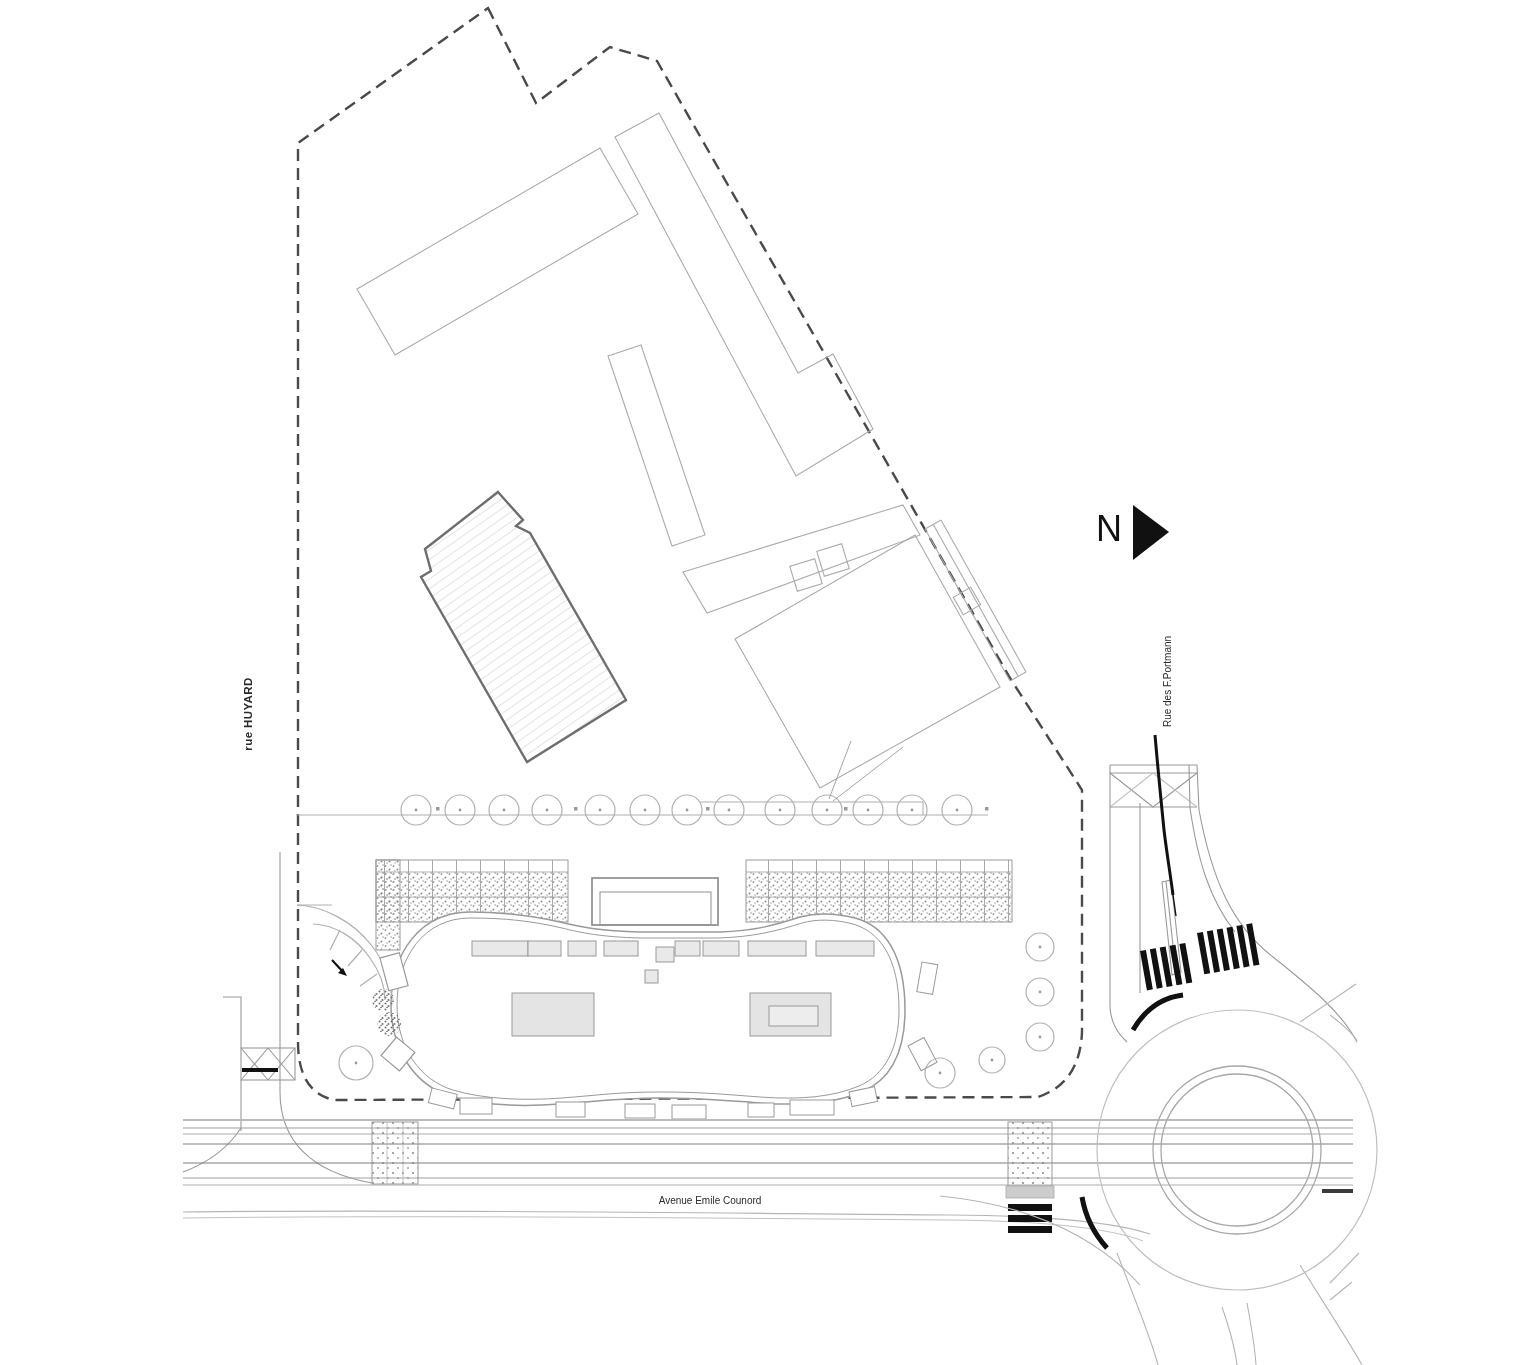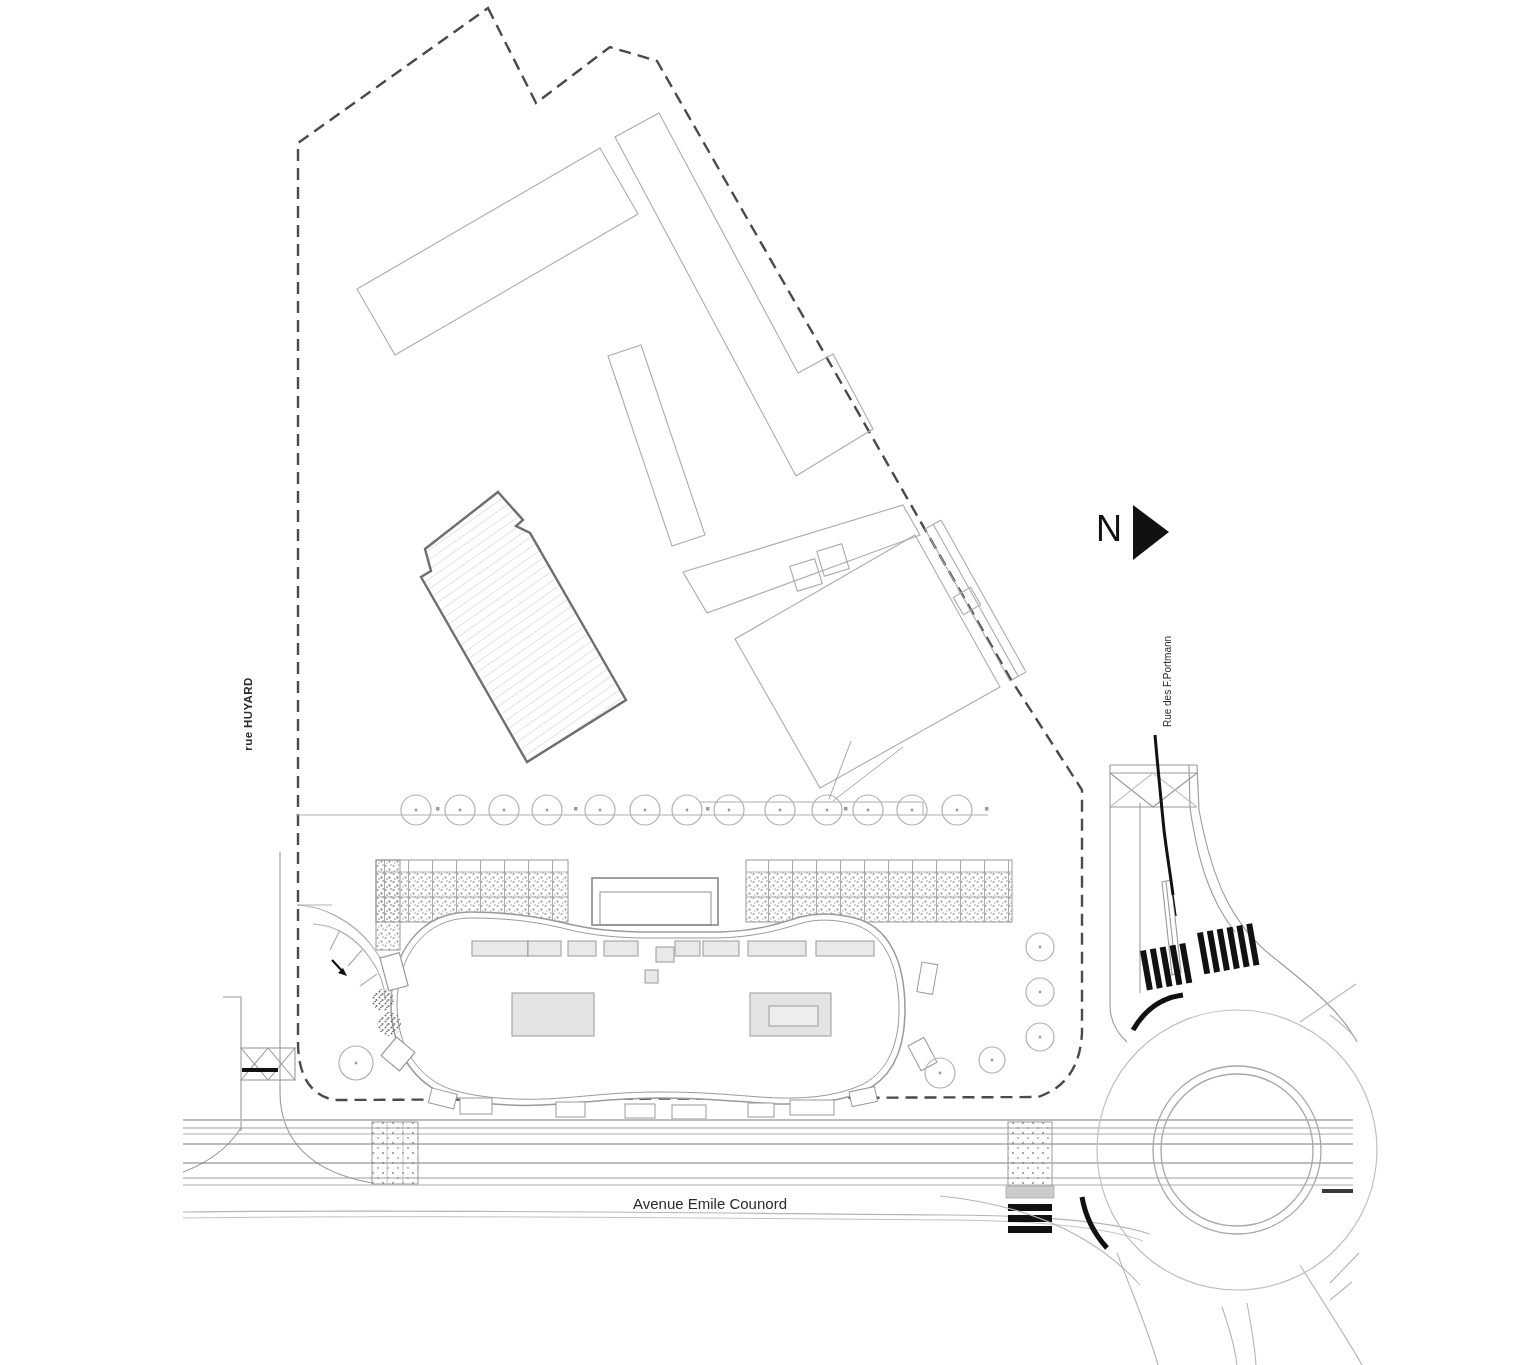--- a/index.html
+++ b/index.html
@@ -3,21 +3,21 @@
 <meta charset="utf-8">
 <style>
   html,body{margin:0;padding:0;background:#fff;}
   #stage{position:relative;width:1536px;height:1365px;background:#fff;overflow:hidden;
          font-family:"Liberation Sans",sans-serif;}
   #stage svg{position:absolute;left:0;top:0;}
   .lbl{position:absolute;color:#2b2b2b;white-space:nowrap;}
   .lbl-vert{transform:rotate(-90deg);transform-origin:center center;}
   #lbl-huyard{left:178px;top:708px;width:140px;text-align:center;font-size:11.5px;font-weight:bold;letter-spacing:0.4px;}
   #lbl-portmann{left:1092px;top:676px;width:150px;text-align:center;font-size:10px;}
-  #lbl-avenue{left:630px;top:1195px;width:160px;text-align:center;font-size:15px;}
+  #lbl-avenue{left:630px;top:1195px;width:160px;text-align:center;font-size:10px;}
   #lbl-north{left:1096px;top:508px;font-size:36px;color:#111;}
 </style>
 </head>
 <body>
 
 <div id="stage">
 <svg width="1536" height="1365" viewBox="0 0 1536 1365">
   <defs>
     <pattern id="hatch" width="8" height="8" patternUnits="userSpaceOnUse" patternTransform="rotate(55)">
       <line x1="0" y1="0" x2="0" y2="8" stroke="#cccccc" stroke-width="1.1"></line>

